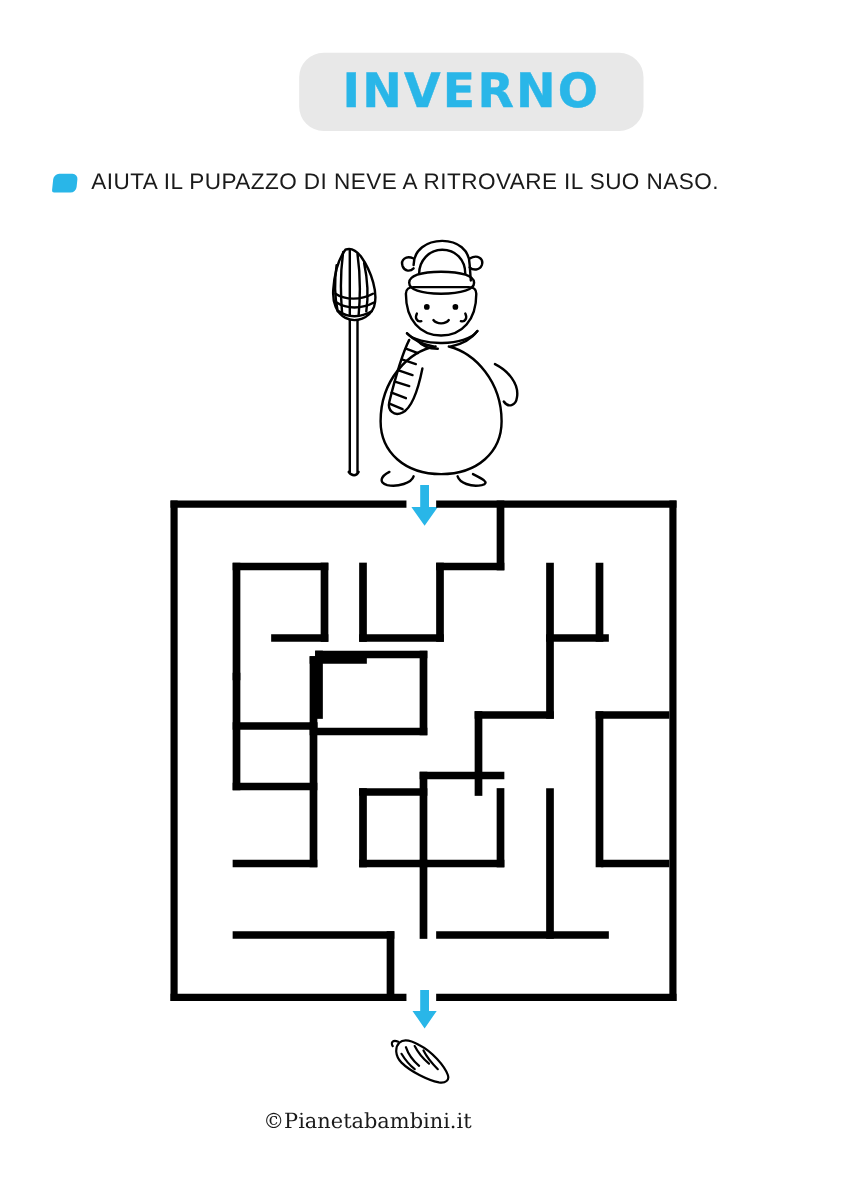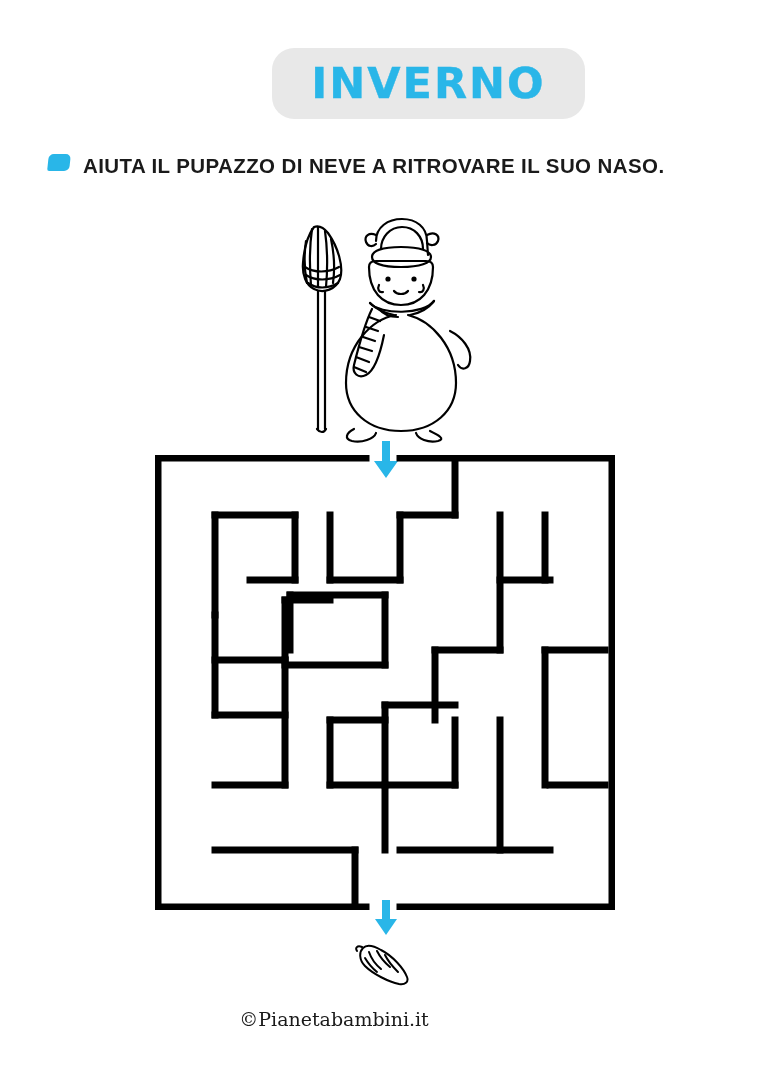--- a/index.html
+++ b/index.html
@@ -44,22 +44,22 @@
     line-height: 1;
     -webkit-text-stroke: 0.4px #29b6e8;
   }
 
   
   .instruction {
     position: absolute;
     left: 48px;
     top: 154px;
     display: flex;
+    align-items: center;
     gap: 13px;
-    font-weight: bold;
   }
   .bullet-shape {
     width: 22px;
     height: 17px;
     background: #29b6e8;
     border-radius: 5px 5px 5px 2px;
     transform: skewX(-6deg);
     flex: 0 0 auto;
   }
   .instruction-text {

